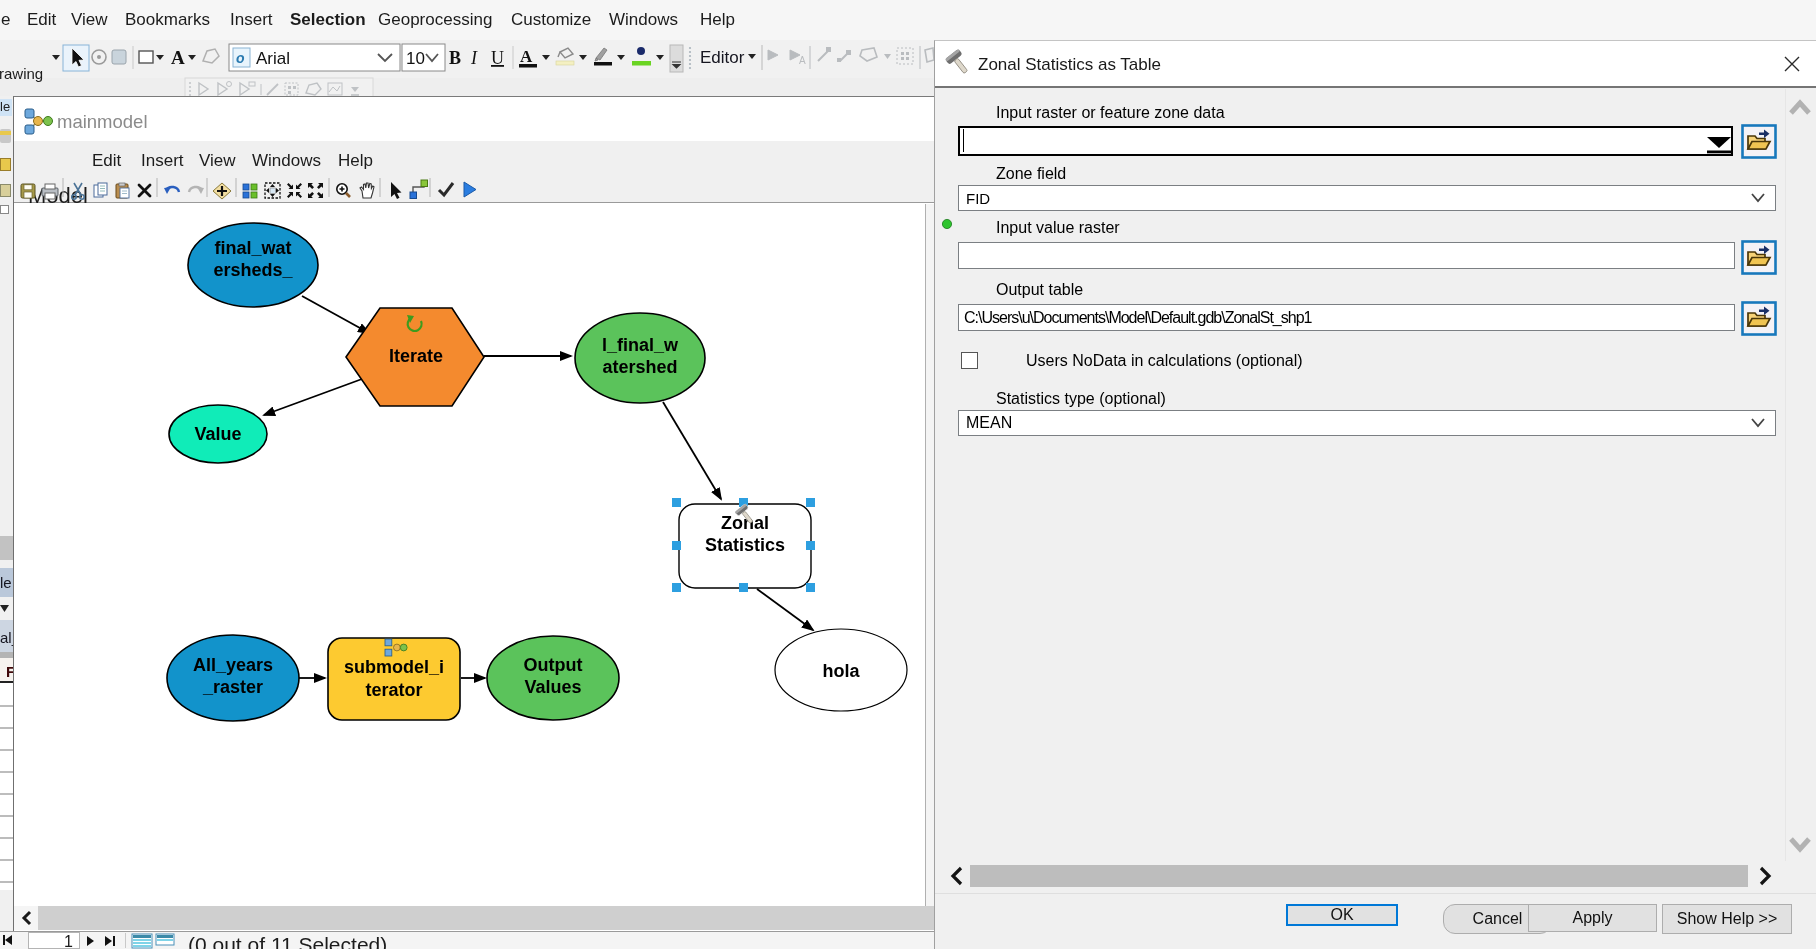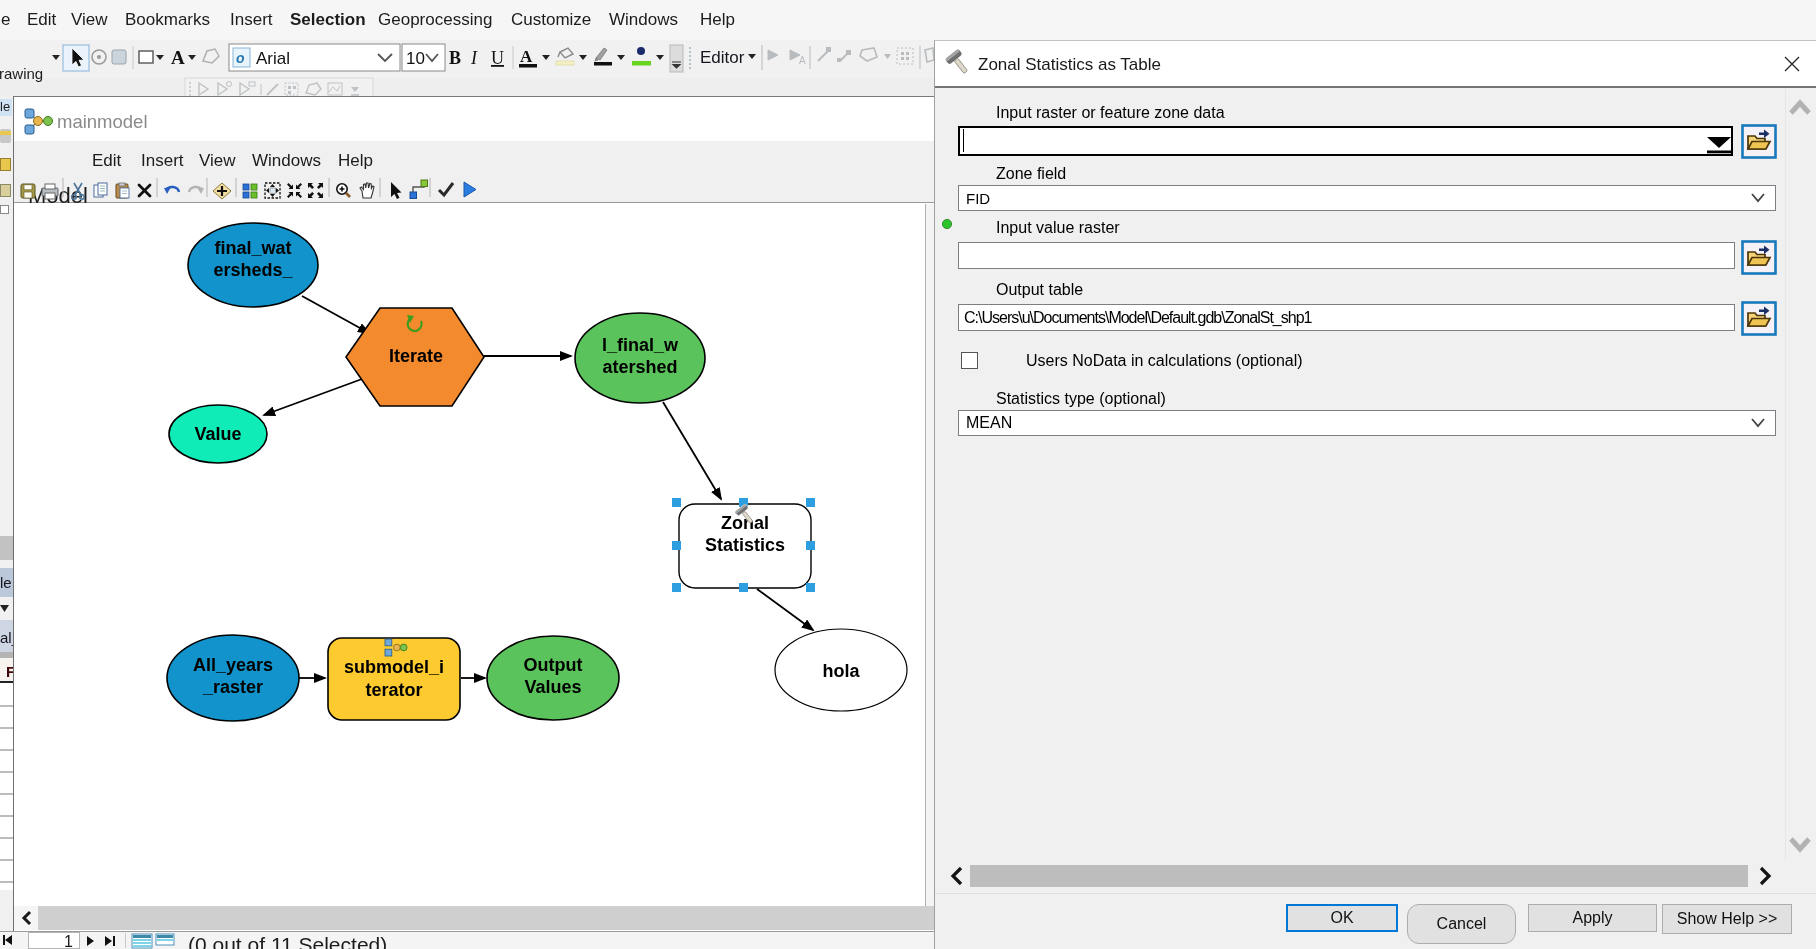--- a/index.html
+++ b/index.html
@@ -534,18 +534,18 @@
 
 <div class="abs" style="left:970px;top:865px;width:778px;height:22px;background:#bdbdbd;"></div>
 <svg style="left:948px;top:866px;" width="18" height="20" viewBox="0 0 18 20">
 <path d="M13 2 L5 10 L13 18" stroke="#141414" stroke-width="3.2" fill="none"></path>
     </svg>
 <svg style="left:1756px;top:866px;" width="18" height="20" viewBox="0 0 18 20">
 <path d="M5 2 L13 10 L5 18" stroke="#141414" stroke-width="3.2" fill="none"></path>
     </svg>
 
 <div class="abs" style="left:935px;top:893px;width:881px;height:56px;background:#f0f0f0;border-top:1px solid #dfdfdf;box-sizing:border-box;"></div>
-<div class="btn" style="left:1286px;top:904px;width:112px;height:28px;border:2px solid #0078d7;box-sizing:border-box;">OK</div>
-<div class="btn" style="left:1407px;top:904px;width:109px;height:40px;box-sizing:border-box;border-radius:12px;">Cancel</div>
+<div class="btn" style="left:1286px;top:904px;width:112px;height:22px;border:2px solid #0078d7;box-sizing:border-box;">OK</div>
+<div class="btn" style="left:1443px;top:904px;width:109px;height:30px;box-sizing:border-box;border-radius:12px;">Cancel</div>
 <div class="btn" style="left:1528px;top:904px;width:129px;height:28px;box-sizing:border-box;">Apply</div>
 <div class="btn" style="left:1662px;top:904px;width:130px;height:30px;box-sizing:border-box;">Show Help &gt;&gt;</div>
 
 </div>
 
 </body></html>

